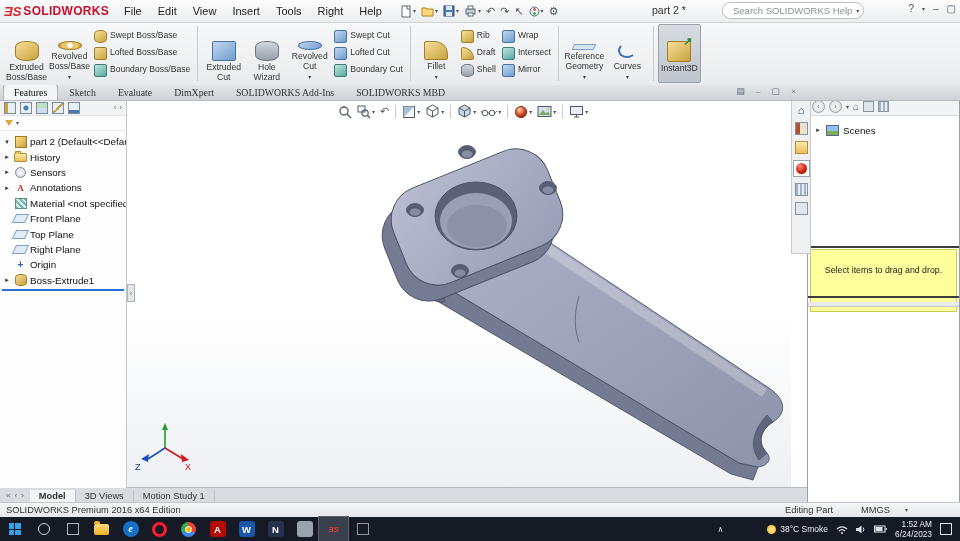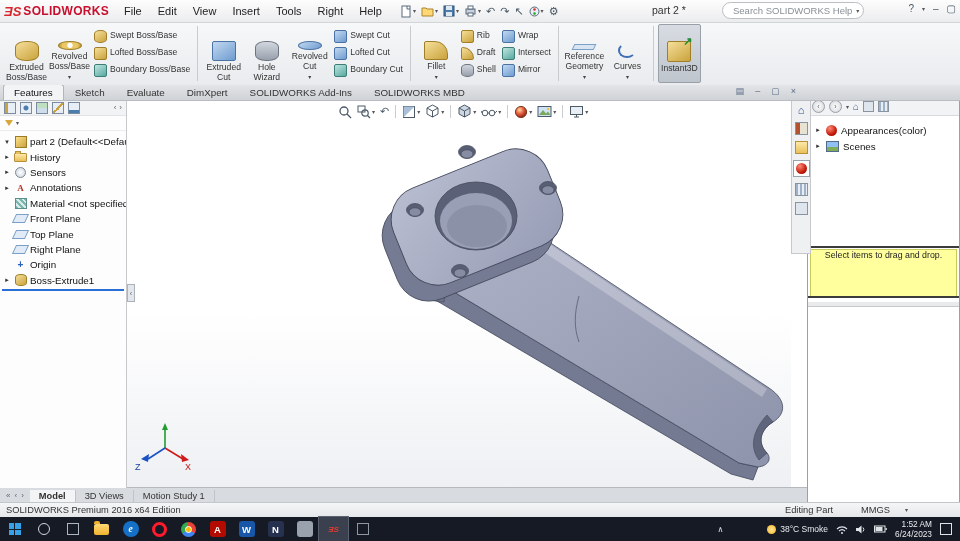--- a/index.html
+++ b/index.html
@@ -46,21 +46,21 @@
   .pat::before{content:"";position:absolute;left:1px;top:1px;width:8px;height:7px;
     background:linear-gradient(#f0d68c,#c9a23e);border:1px solid #a07f28;box-shadow:10px 0 0 #d9b453,0 9px 0 #d9b453,10px 9px 0 #d9b453;}
   .curv{position:relative;background:none;border:none;}
   .curv::before{content:"";position:absolute;inset:2px;border:2.5px solid #3f6fb5;border-color:transparent transparent #3f6fb5 #3f6fb5;border-radius:50%;}
   .i3d{position:relative;}
   .i3d::after{content:"↗";position:absolute;right:-2px;top:-5px;color:#1d8a34;font-size:11px;font-weight:bold;}
   .bcaret{font-size:6px;color:#444;margin-top:1px;}
 
   
   .ribbon-tabs{position:absolute;top:83px;left:0;right:0;height:17px;background:linear-gradient(#e5e7ea,#cfd2d6);
-    border-bottom:1px solid #b9bcc0;display:flex;align-items:flex-end;padding-left:3px;z-index:9;}
+    border-bottom:1px solid #b9bcc0;display:flex;align-items:flex-end;padding-left:3px;z-index:9;font-family:Liberation Serif, serif;}
   .rtab{padding:2px 10px;font-size:9.8px;color:#333;border:1px solid transparent;border-bottom:none;border-radius:3px 3px 0 0;}
   .rtab.active{background:#f3f4f6;border-color:#b2b5b9;color:#111;}
   .docctrl{position:absolute;right:164px;top:3px;display:flex;gap:11px;color:#5a6b86;font-size:9px;}
 
   
   .left-panel{position:absolute;top:100px;left:0;width:126px;bottom:53px;background:#fdfdfe;border-right:1px solid #c6c8cb;z-index:4;}
   .panel-tabs{height:15px;display:flex;align-items:center;gap:4px;padding:0 4px;background:#f2f3f5;border-bottom:1px solid #e2e3e6;}
   .pt{width:10px;height:10px;border:1px solid #7b8ba0;background:#e6edf4;}
   .pt1{background:linear-gradient(90deg,#caa23f 3px,#e8eef5 3px);}
   .pt2{background:radial-gradient(circle at 50% 50%,#4a7cae 0 2px,#e8eef5 3px);}
@@ -113,21 +113,21 @@
   .tp-nav{height:17px;display:flex;align-items:center;gap:4px;padding:0 4px;background:#f2f3f5;border-bottom:1px solid #d7dade;}
   .navbtn{width:11px;height:11px;border-radius:50%;background:radial-gradient(#fff,#cfd3d8);border:1px solid #9aa0a8;
     display:flex;align-items:center;justify-content:center;font-size:7px;color:#555;line-height:1;}
   .tp-tree{padding-top:6px;font-size:9.8px;color:#111;}
   .tprow{display:flex;align-items:center;height:16px;gap:4px;padding-left:6px;}
   .tprow .exp{width:8px;font-size:7px;color:#333;text-align:center;}
   .ic-scene{width:11px;height:9px;background:linear-gradient(#8fc1f2 55%,#7fae5a 55%);border:1px solid #55698a;}
   .ic-decal{width:10px;height:10px;background:linear-gradient(135deg,#ececec,#bdbdbd);border:1px solid #8a8a8a;}
   .tp-div{position:absolute;left:0;right:0;height:2px;background:#3c3c3c;}
   .tp-message{position:absolute;left:2px;right:2px;top:166px;height:46px;background:#ffff9e;border:1px solid #c9c95a;
-    font-size:8.8px;color:#222;text-align:center;padding-top:0;}
+    font-size:8.8px;color:#222;text-align:center;padding-top:15px;}
   .tp-grip{position:absolute;left:0;right:0;top:219px;height:4px;background:#e8eaec;border-bottom:1px solid #c6c8cb;}
 
   
   .bottabs{position:absolute;left:0;right:0;bottom:38px;height:15px;background:#d8dbdf;border-top:1px solid #b5b8bc;
     display:flex;align-items:center;font-size:9.3px;color:#333;z-index:2;}
   .bt-nav{display:flex;gap:4px;color:#667;padding:0 6px;font-size:8px;}
   .btab{padding:1px 9px;border-right:1px solid #c0c3c7;}
   .btab.active{background:#f3f4f6;font-weight:bold;}
   .statusbar{position:absolute;left:0;right:0;bottom:24px;height:14px;background:linear-gradient(#f5f6f7,#e5e7ea);
     border-top:1px solid #c3c6ca;display:flex;align-items:center;font-size:9.3px;color:#333;padding:0 6px;z-index:21;}
@@ -634,25 +634,20 @@
       <span class="navbtn">‹</span>
       <span class="navbtn">›</span>
       <span class="caret">▾</span>
       <span style="color:#35558a;font-size:10px;">⌂</span>
       <i class="st" style="width:9px;height:9px;"></i>
       <i class="st st-grid" style="width:9px;height:9px;"></i>
     </div>
     <div class="tp-tree">
       <div class="tprow">
         <span class="exp">▸</span>
-        <i class="ball ball-red"></i>
-        <span>Appearances(color)</span>
-      </div>
-      <div class="tprow">
-        <span class="exp">▸</span>
         <i class="ic-scene"></i>
         <span>Scenes</span>
       </div>
     </div>
     <div class="tp-div" style="top:163px;"></div>
     <div class="tp-message">
       <span>Select items to drag and drop.</span>
     </div>
     <div class="tp-div" style="top:213px;"></div>
     <div class="tp-grip"></div>

